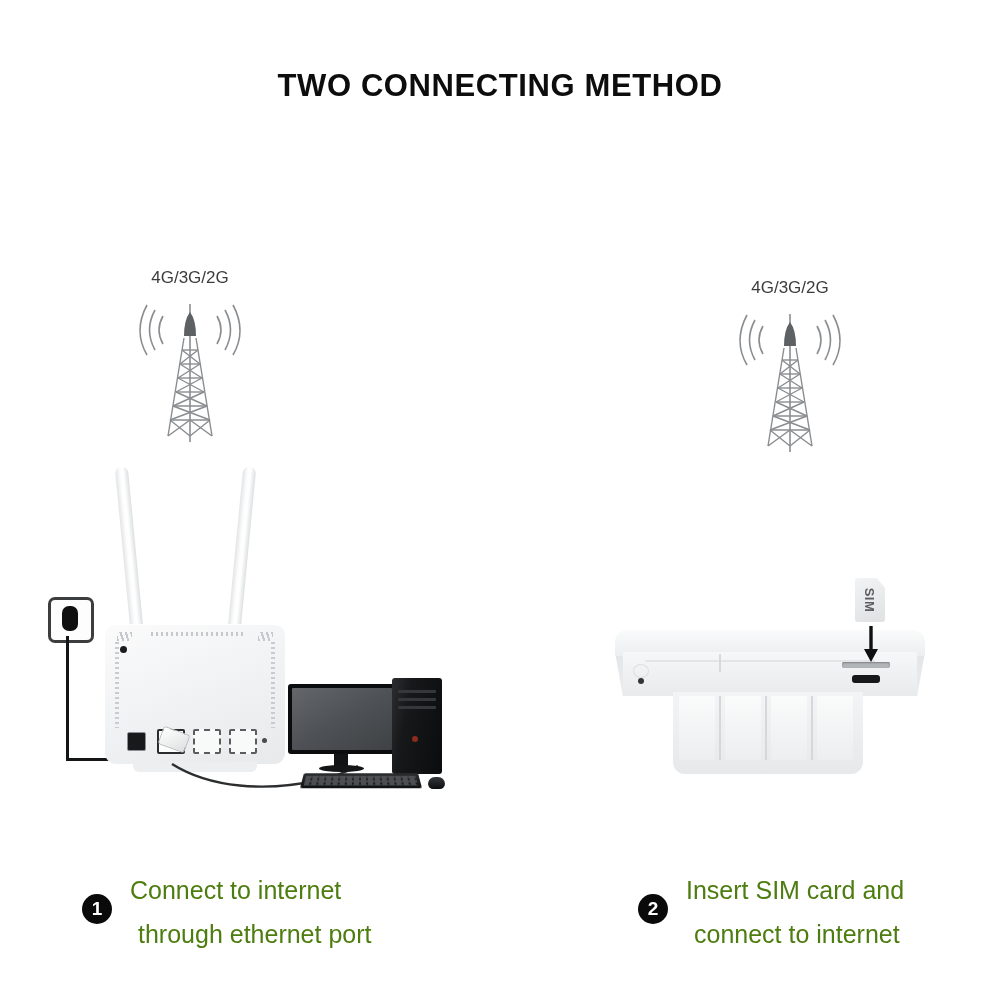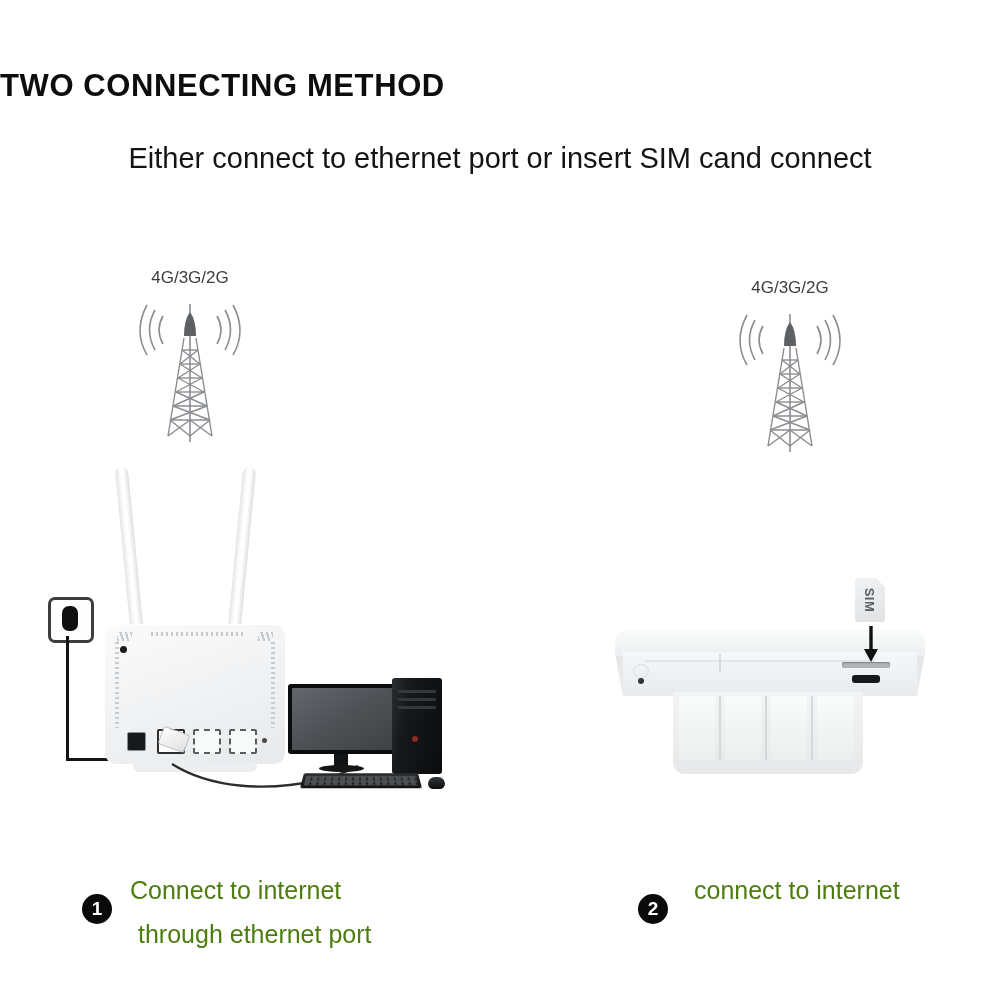--- a/index.html
+++ b/index.html
@@ -15,20 +15,21 @@
     overflow: hidden;
     font-family: "Liberation Sans", sans-serif;
   }
 
   
   .title {
     position: absolute;
     top: 68px;
     left: 0;
     width: 1000px;
+    text-align: center;
     font-size: 31px;
     font-weight: bold;
     letter-spacing: 0.6px;
     color: #0d0d0d;
   }
   .subtitle {
     position: absolute;
     top: 142px;
     left: 0;
     width: 1000px;
@@ -469,21 +470,20 @@
     white-space: nowrap;
   }
   .caption-line.l2 { padding-left: 8px; }
 </style>
 </head>
 <body>
 
 <div id="page">
 
   <div class="title">TWO CONNECTING METHOD</div>
-  <div class="subtitle">Either connect to ethernet port or insert SIM cand connect</div>
 
   <div class="tower-block" style="left:110px; top:268px; width:160px; height:180px;">
     <div class="tower-label">4G/3G/2G</div>
     <svg class="tower-svg" width="120" height="150" viewBox="0 0 120 150">
       <g fill="none" stroke="#8a8d90" stroke-width="1.6">
         <path d="M33 22 q-8 14 0 28"></path>
         <path d="M25 16 q-11 20 0 40"></path>
         <path d="M17 11 q-14 26 0 50"></path>
         <path d="M87 22 q8 14 0 28"></path>
         <path d="M95 16 q11 20 0 40"></path>
@@ -641,17 +641,18 @@
     <div class="caption-badge">1</div>
     <div class="caption-lines">
       <div class="caption-line">Connect to internet</div>
       <div class="caption-line l2">through ethernet port</div>
     </div>
   </div>
 
   <div class="caption" style="left:638px; top:868px;">
     <div class="caption-badge">2</div>
     <div class="caption-lines">
+      <div class="caption-line">Insert SIM card and</div>
       <div class="caption-line l2">connect to internet</div>
     </div>
   </div>
 
 </div>
 
 </body></html>

